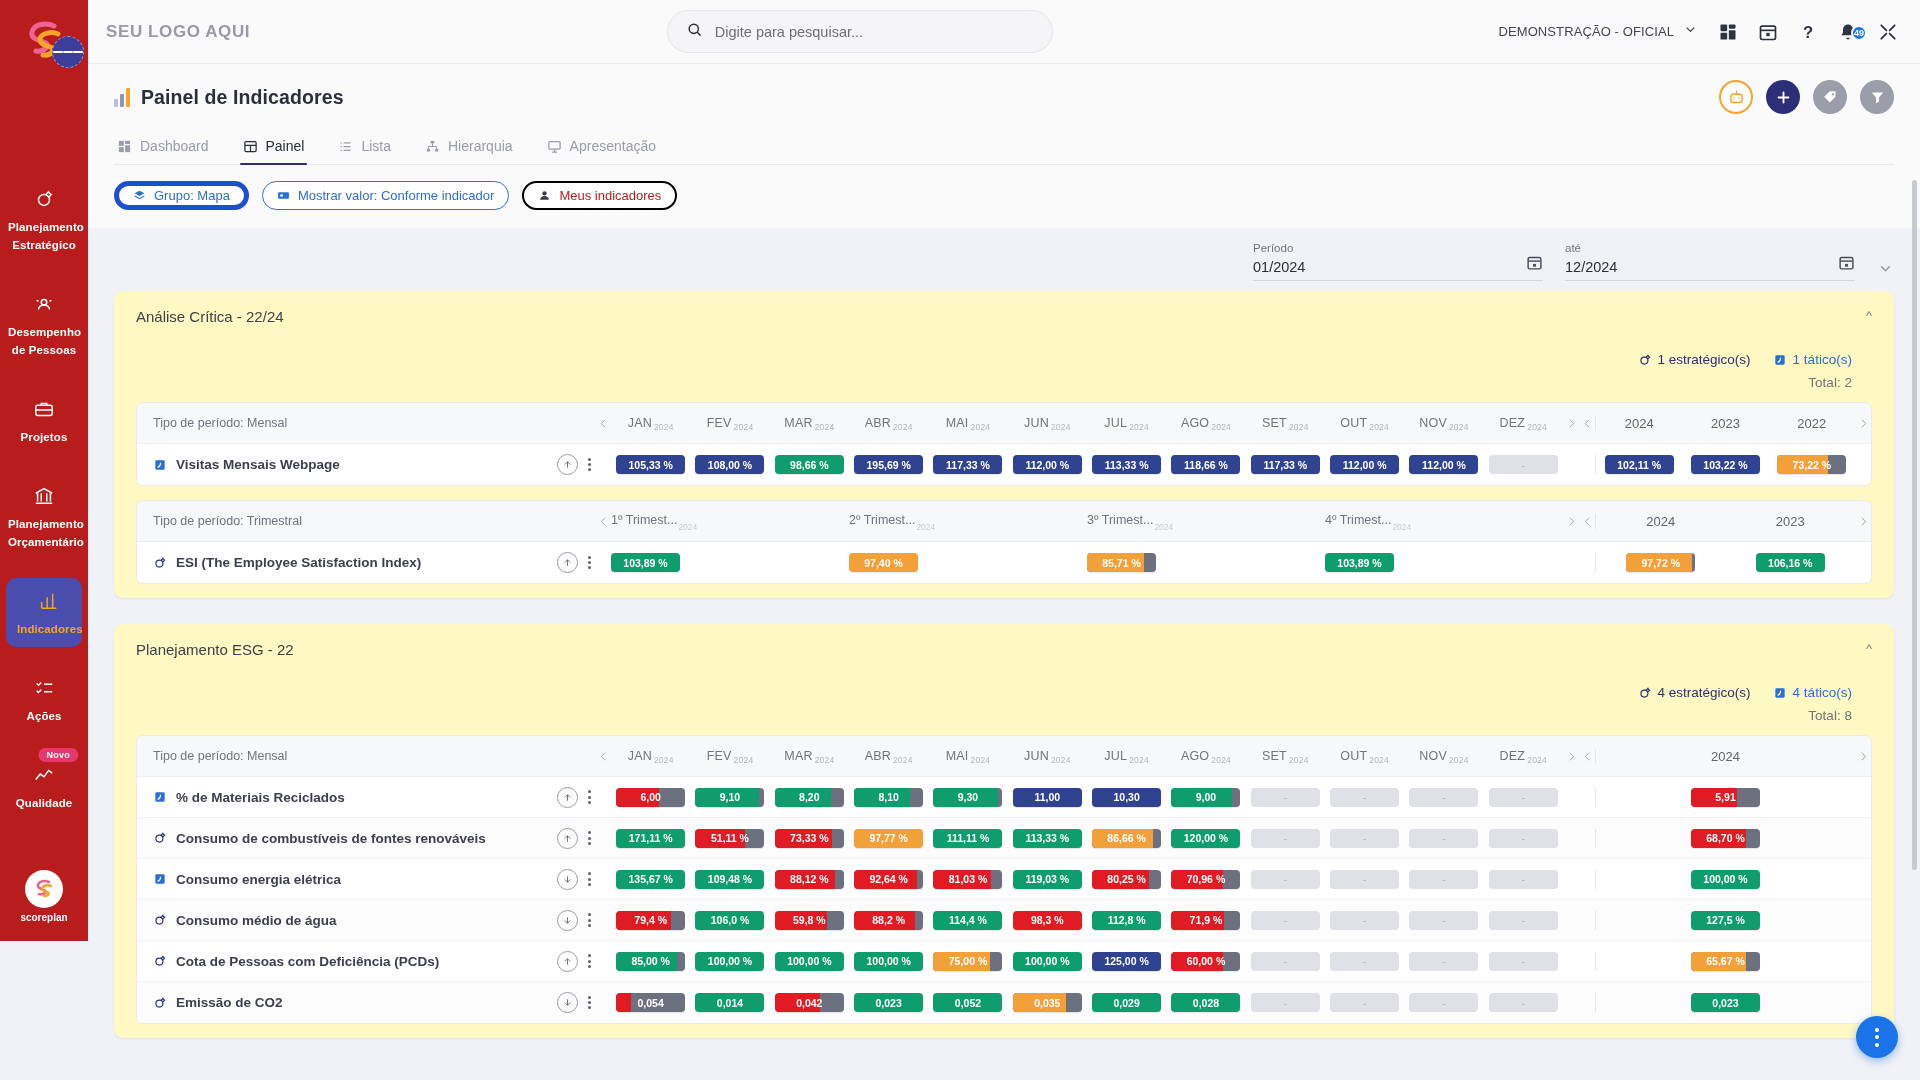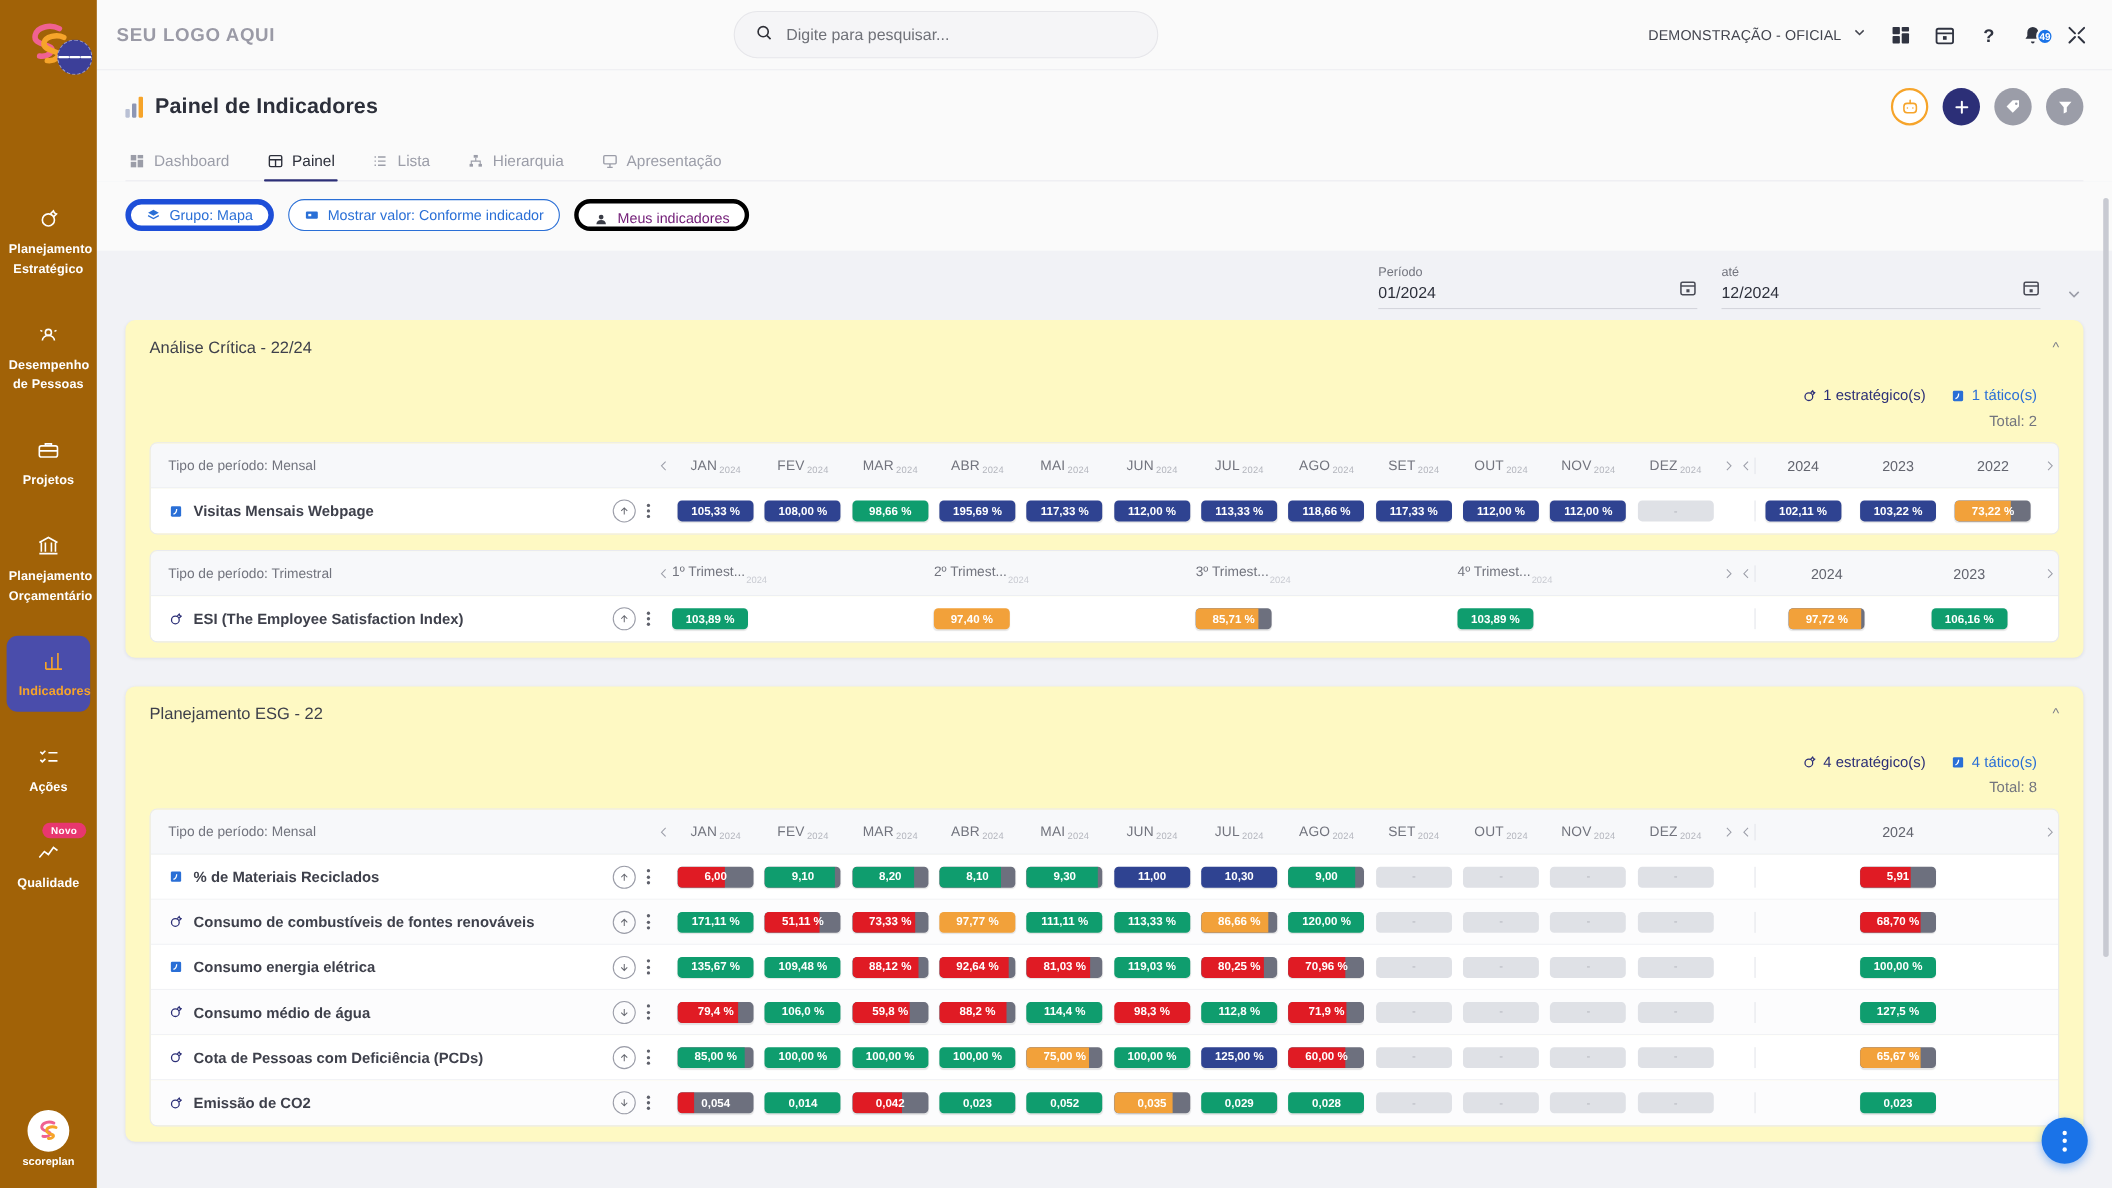--- a/index.html
+++ b/index.html
@@ -8,22 +8,22 @@
     width: 1920px; height: 1080px;
     overflow: hidden;
     font-family: "Liberation Sans", sans-serif;
     background: #f1f2f6;
     -webkit-font-smoothing: antialiased;
   }
   .app { display: flex; width: 1920px; height: 1080px; position: relative; }
 
   
   .sidebar {
-    width: 88px; flex: 0 0 88px; height: 1080px;
-    background: #a16207;
+    width: 88px; flex: 0 0 88px; height: 941px;
+    background: #b91c1c;
     display: flex; flex-direction: column; align-items: center;
     position: relative; z-index: 30;
   }
   .brand-logo {
     margin-top: 16px; width: 52px; height: 52px;
     position: relative;
   }
   .brand-logo svg { width: 52px; height: 52px; display: block; }
   .burger {
     position: absolute; left: 52px; top: 36px;
@@ -126,21 +126,21 @@
   }
   .tab svg { width: 15px; height: 15px; fill: currentColor; }
 
   .chips { display: flex; gap: 13px; padding: 16px 26px 18px; background: #fafafa; }
   .chip {
     display: flex; align-items: center; gap: 8px; height: 29px; padding: 0 14px;
     border-radius: 16px; font-size: 13px; cursor: pointer; background: #fff;
   }
   .chip.blue { border: 5px solid #1d4ed8; color: #2a6fd6; }
   .chip.blue.bold { border: 1.6px solid #2a6fd6; }
-  .chip.gray { border: 4px solid #000000; color: #701a75; align-items: flex-end; }
+  .chip.gray { border: 2px solid #000000; color: #b91c1c; }
   .chip svg { width: 13px; height: 13px; }
 
   
   .periodbar { background: #f1f2f6; padding: 14px 26px 10px; display: flex; justify-content: flex-end; }
   .periods { display: flex; align-items: flex-end; gap: 22px; }
   .pfield { width: 290px; border-bottom: 1px solid #d4d5dc; padding-bottom: 5px; display: flex; align-items: flex-end; }
   .pfield .pf-inner { flex: 1; }
   .pfield label { display: block; font-size: 11.5px; color: #72747e; margin-bottom: 5px; }
   .pfield .pval { font-size: 14.5px; color: #2c2f3a; }
   .pfield .cal svg { width: 17px; height: 17px; fill: #4a4c57; }

